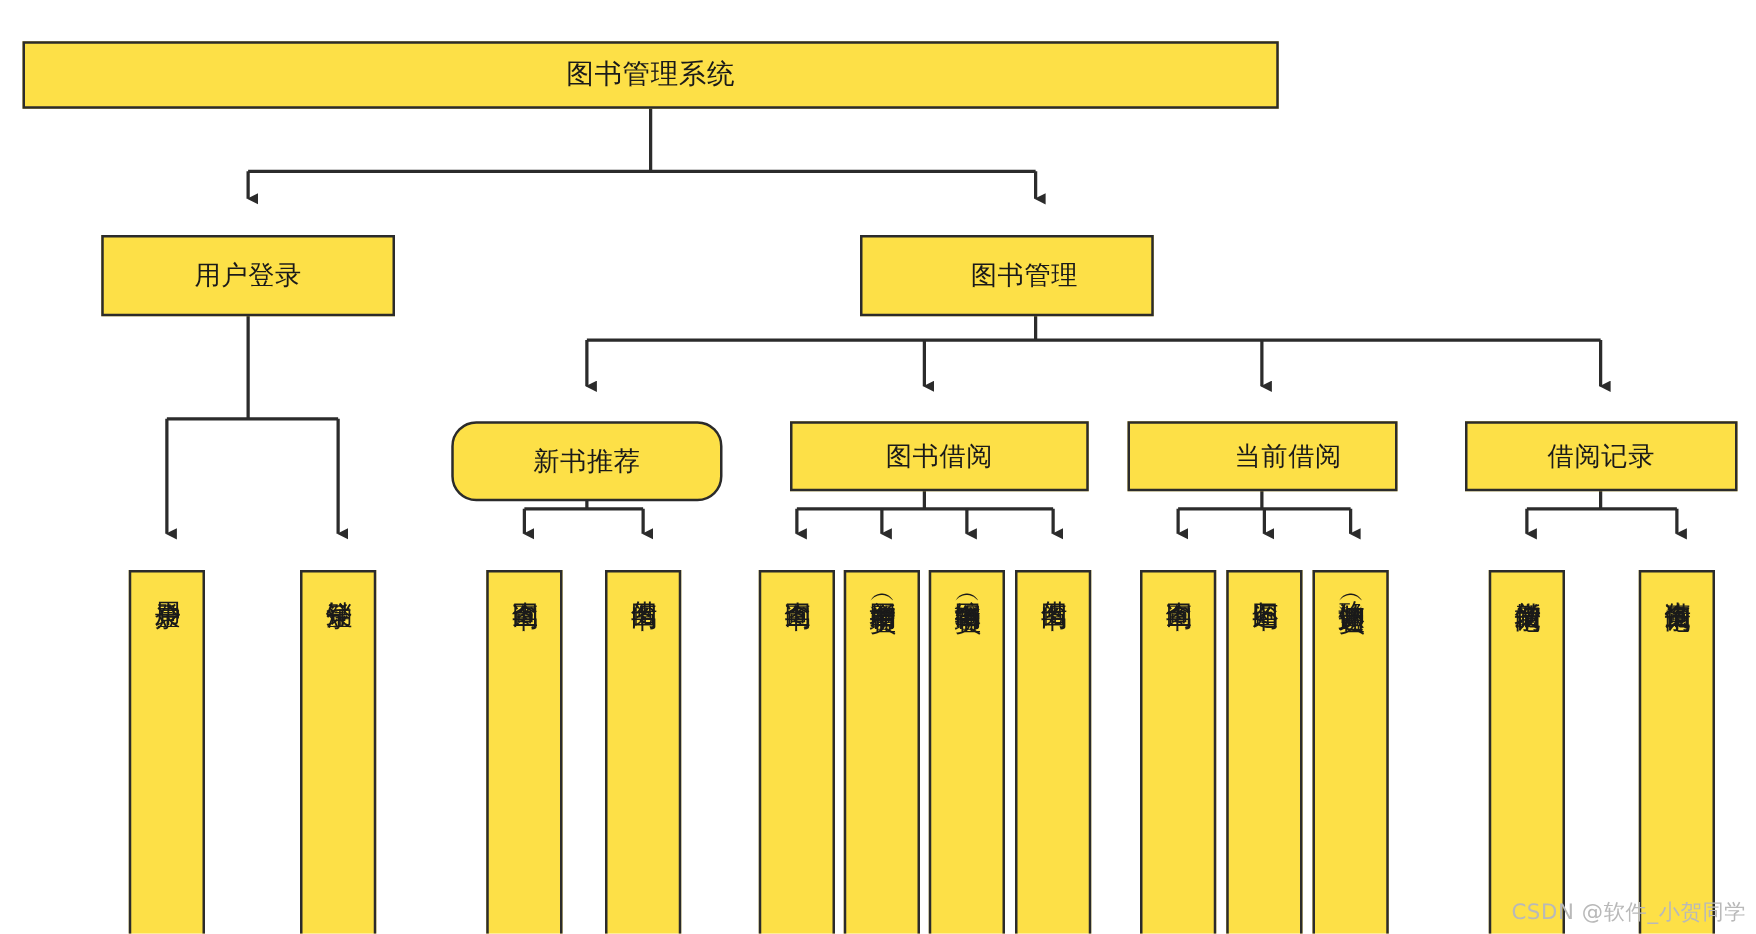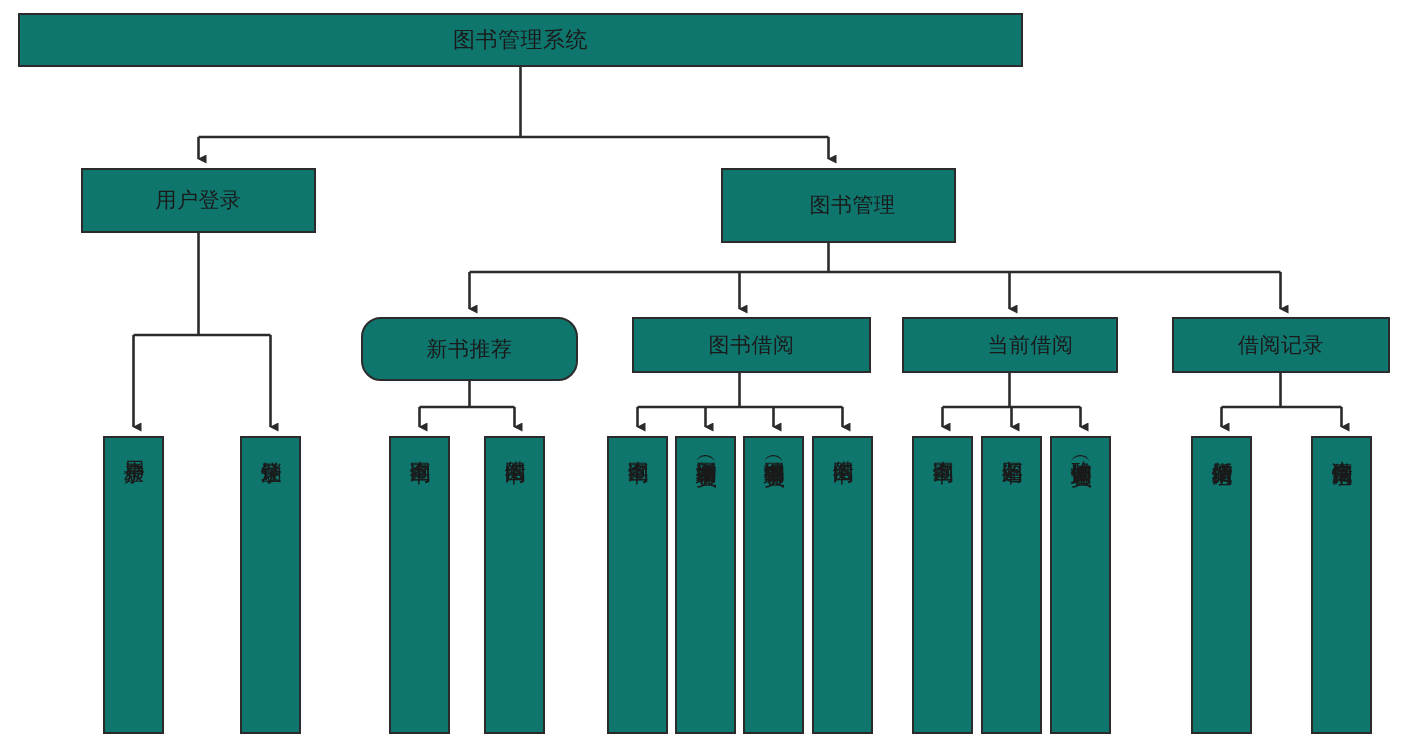--- a/index.html
+++ b/index.html
@@ -23,25 +23,26 @@
     left: 0;
     top: 0;
     width: 1405px;
     height: 747px;
     pointer-events: none;
   }
   .node {
     position: absolute;
     box-sizing: border-box;
     border: 2px solid #2b2b2b;
-    background: #0f766e;
+    background: #fde047;
     display: flex;
     align-items: center;
     justify-content: center;
     color: #1a1a1a;
+    margin-top: 20px;
   }
   .node .label {
     display: block;
     text-align: center;
     line-height: 1.18;
     letter-spacing: 0.5px;
   }
   .node.horizontal .label {
     font-size: 21px;
   }
@@ -126,21 +127,21 @@
     </g>
   </svg>
 
   <div class="node root horizontal" style="left:18px; top:13px; width:1005px; height:54px;">
     <span class="label">图书管理系统</span>
   </div>
 
   <div class="node horizontal" style="left:81px; top:168px; width:235px; height:65px;">
     <span class="label">用户登录</span>
   </div>
-  <div class="node horizontal" style="left:721px; top:168px; width:235px; height:75px;padding-left:28px;">
+  <div class="node horizontal" style="left:688px; top:168px; width:235px; height:65px;padding-left:28px;">
     <span class="label">图书管理</span>
   </div>
 
   <div class="node horizontal" style="left:361px; top:317px; width:217px; height:64px;border-radius:20px;">
     <span class="label">新书推荐</span>
   </div>
   <div class="node horizontal" style="left:632px; top:317px; width:239px; height:56px;">
     <span class="label">图书借阅</span>
   </div>
   <div class="node horizontal" style="left:902px; top:317px; width:216px; height:56px;padding-left:41px;">
@@ -183,14 +184,15 @@
   <div class="node vertical" style="left:1050px; top:436px; width:61px; height:298px;">
     <span class="label">确认归还（管理员）</span>
   </div>
   <div class="node vertical" style="left:1191px; top:436px; width:61px; height:298px;">
     <span class="label">新增借阅记录</span>
   </div>
   <div class="node vertical" style="left:1311px; top:436px; width:61px; height:298px;">
     <span class="label">查询借阅记录</span>
   </div>
 
+  <div class="watermark">CSDN @软件_小贺同学</div>
 
 </div>
 
 </body></html>

